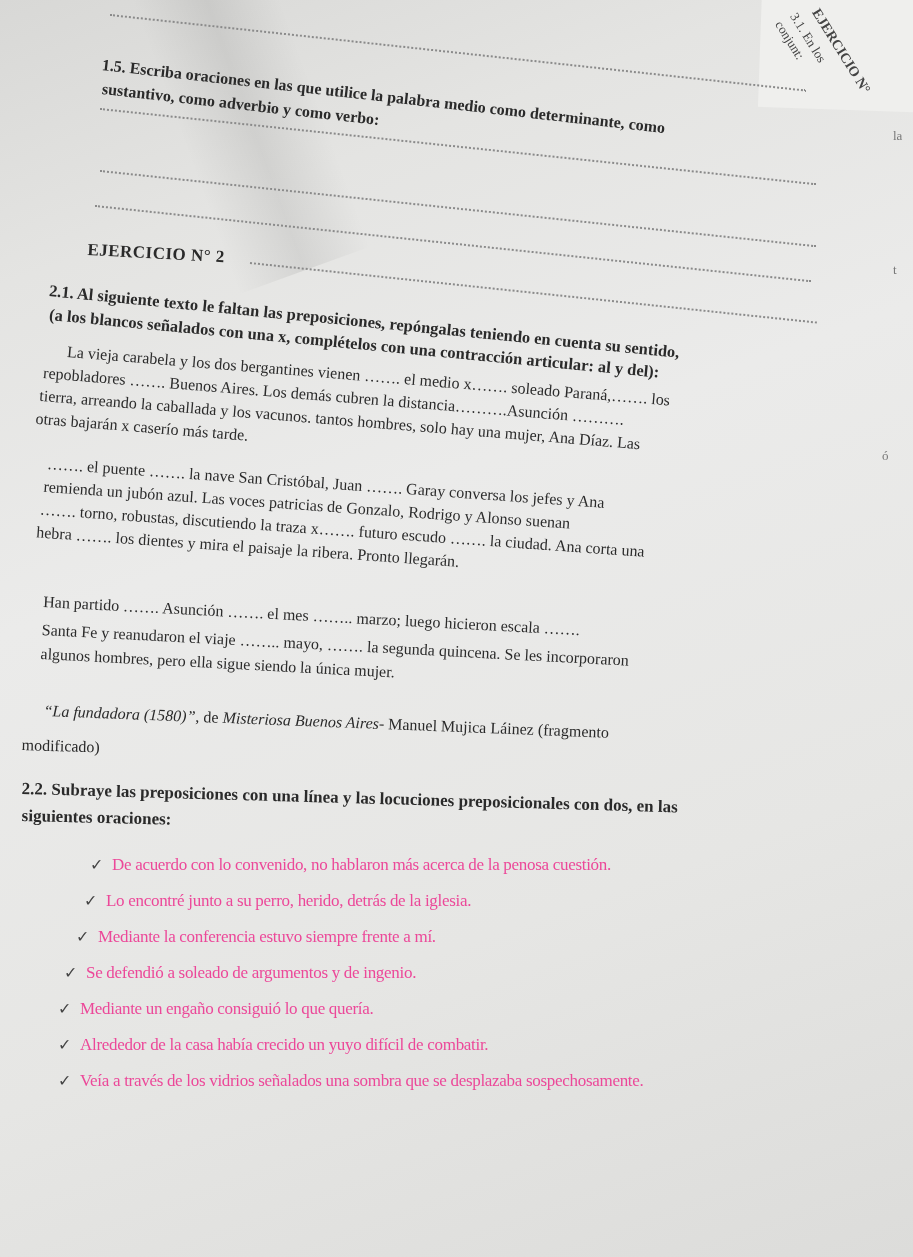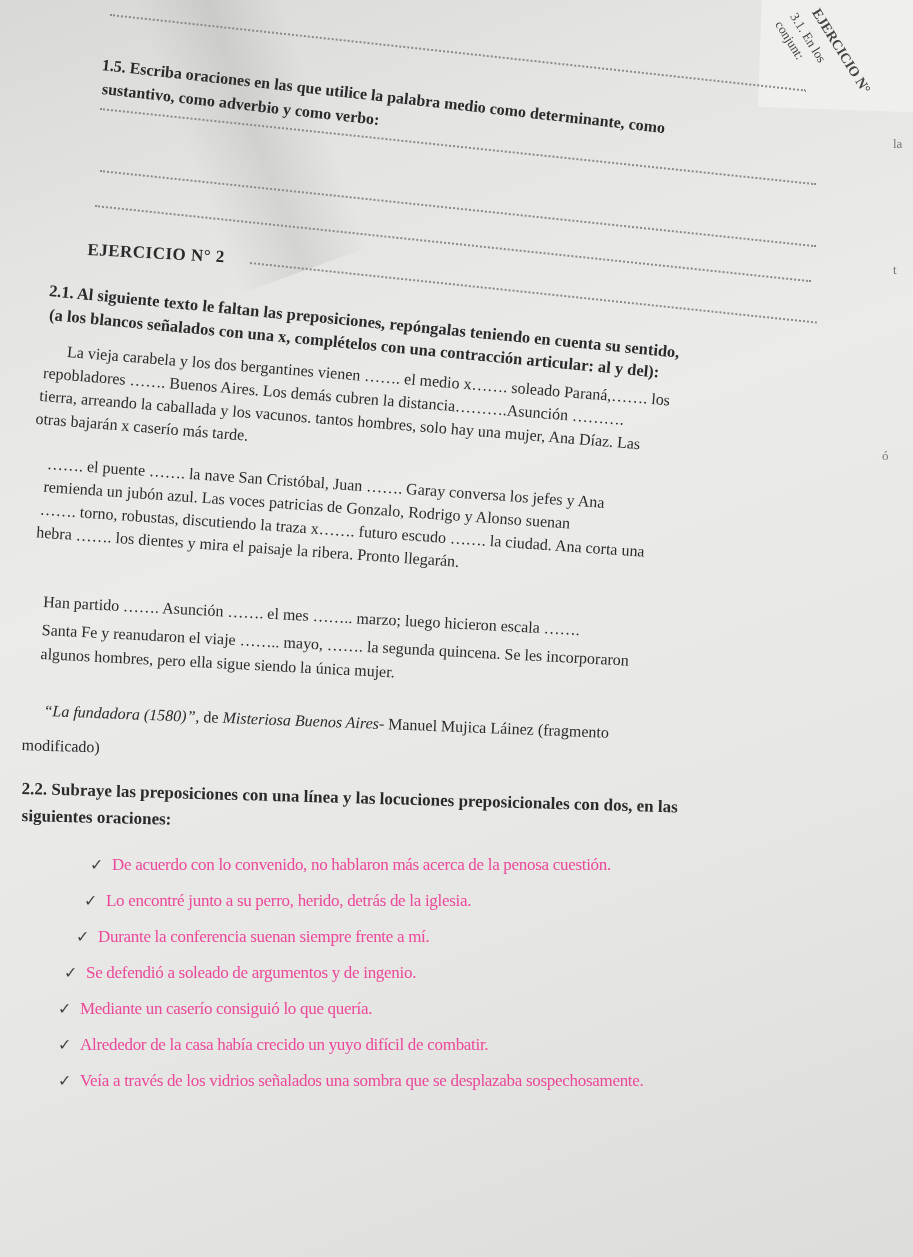--- a/index.html
+++ b/index.html
@@ -90,35 +90,35 @@
   <div class="item" style="margin-left:32px;">
     <span class="check">✓</span>
     <span class="item-text">De acuerdo con lo convenido, no hablaron más acerca de la penosa cuestión.</span>
   </div>
   <div class="item" style="margin-left:26px;">
     <span class="check">✓</span>
     <span class="item-text">Lo encontré junto a su perro, herido, detrás de la iglesia.</span>
   </div>
   <div class="item" style="margin-left:18px;">
     <span class="check">✓</span>
-    <span class="item-text">Durante la conferencia suenan siempre frente a mí.</span>
+    <span class="item-text">Mediante la conferencia estuvo siempre frente a mí.</span>
   </div>
   <div class="item" style="margin-left:6px;">
     <span class="check">✓</span>
     <span class="item-text">Se defendió a soleado de argumentos y de ingenio.</span>
   </div>
   <div class="item" style="margin-left:0px;">
     <span class="check">✓</span>
-    <span class="item-text">Mediante un caserío consiguió lo que quería.</span>
+    <span class="item-text">Mediante un engaño consiguió lo que quería.</span>
   </div>
   <div class="item" style="margin-left:0px;">
     <span class="check">✓</span>
     <span class="item-text">Alrededor de la casa había crecido un yuyo difícil de combatir.</span>
   </div>
   <div class="item" style="margin-left:0px;">
     <span class="check">✓</span>
     <span class="item-text">Veía a través de los vidrios señalados una sombra que se desplazaba   sospechosamente.</span>
   </div>
 </div>
 
-<span class="margin-mark" style="left:893px; top:136px;">la</span>
+<span class="margin-mark" style="left:893px; top:128px;">la</span>
 <span class="margin-mark" style="left:893px; top:262px;">t</span>
 <span class="margin-mark" style="left:882px; top:448px;">ó</span>
 
 </body></html>

